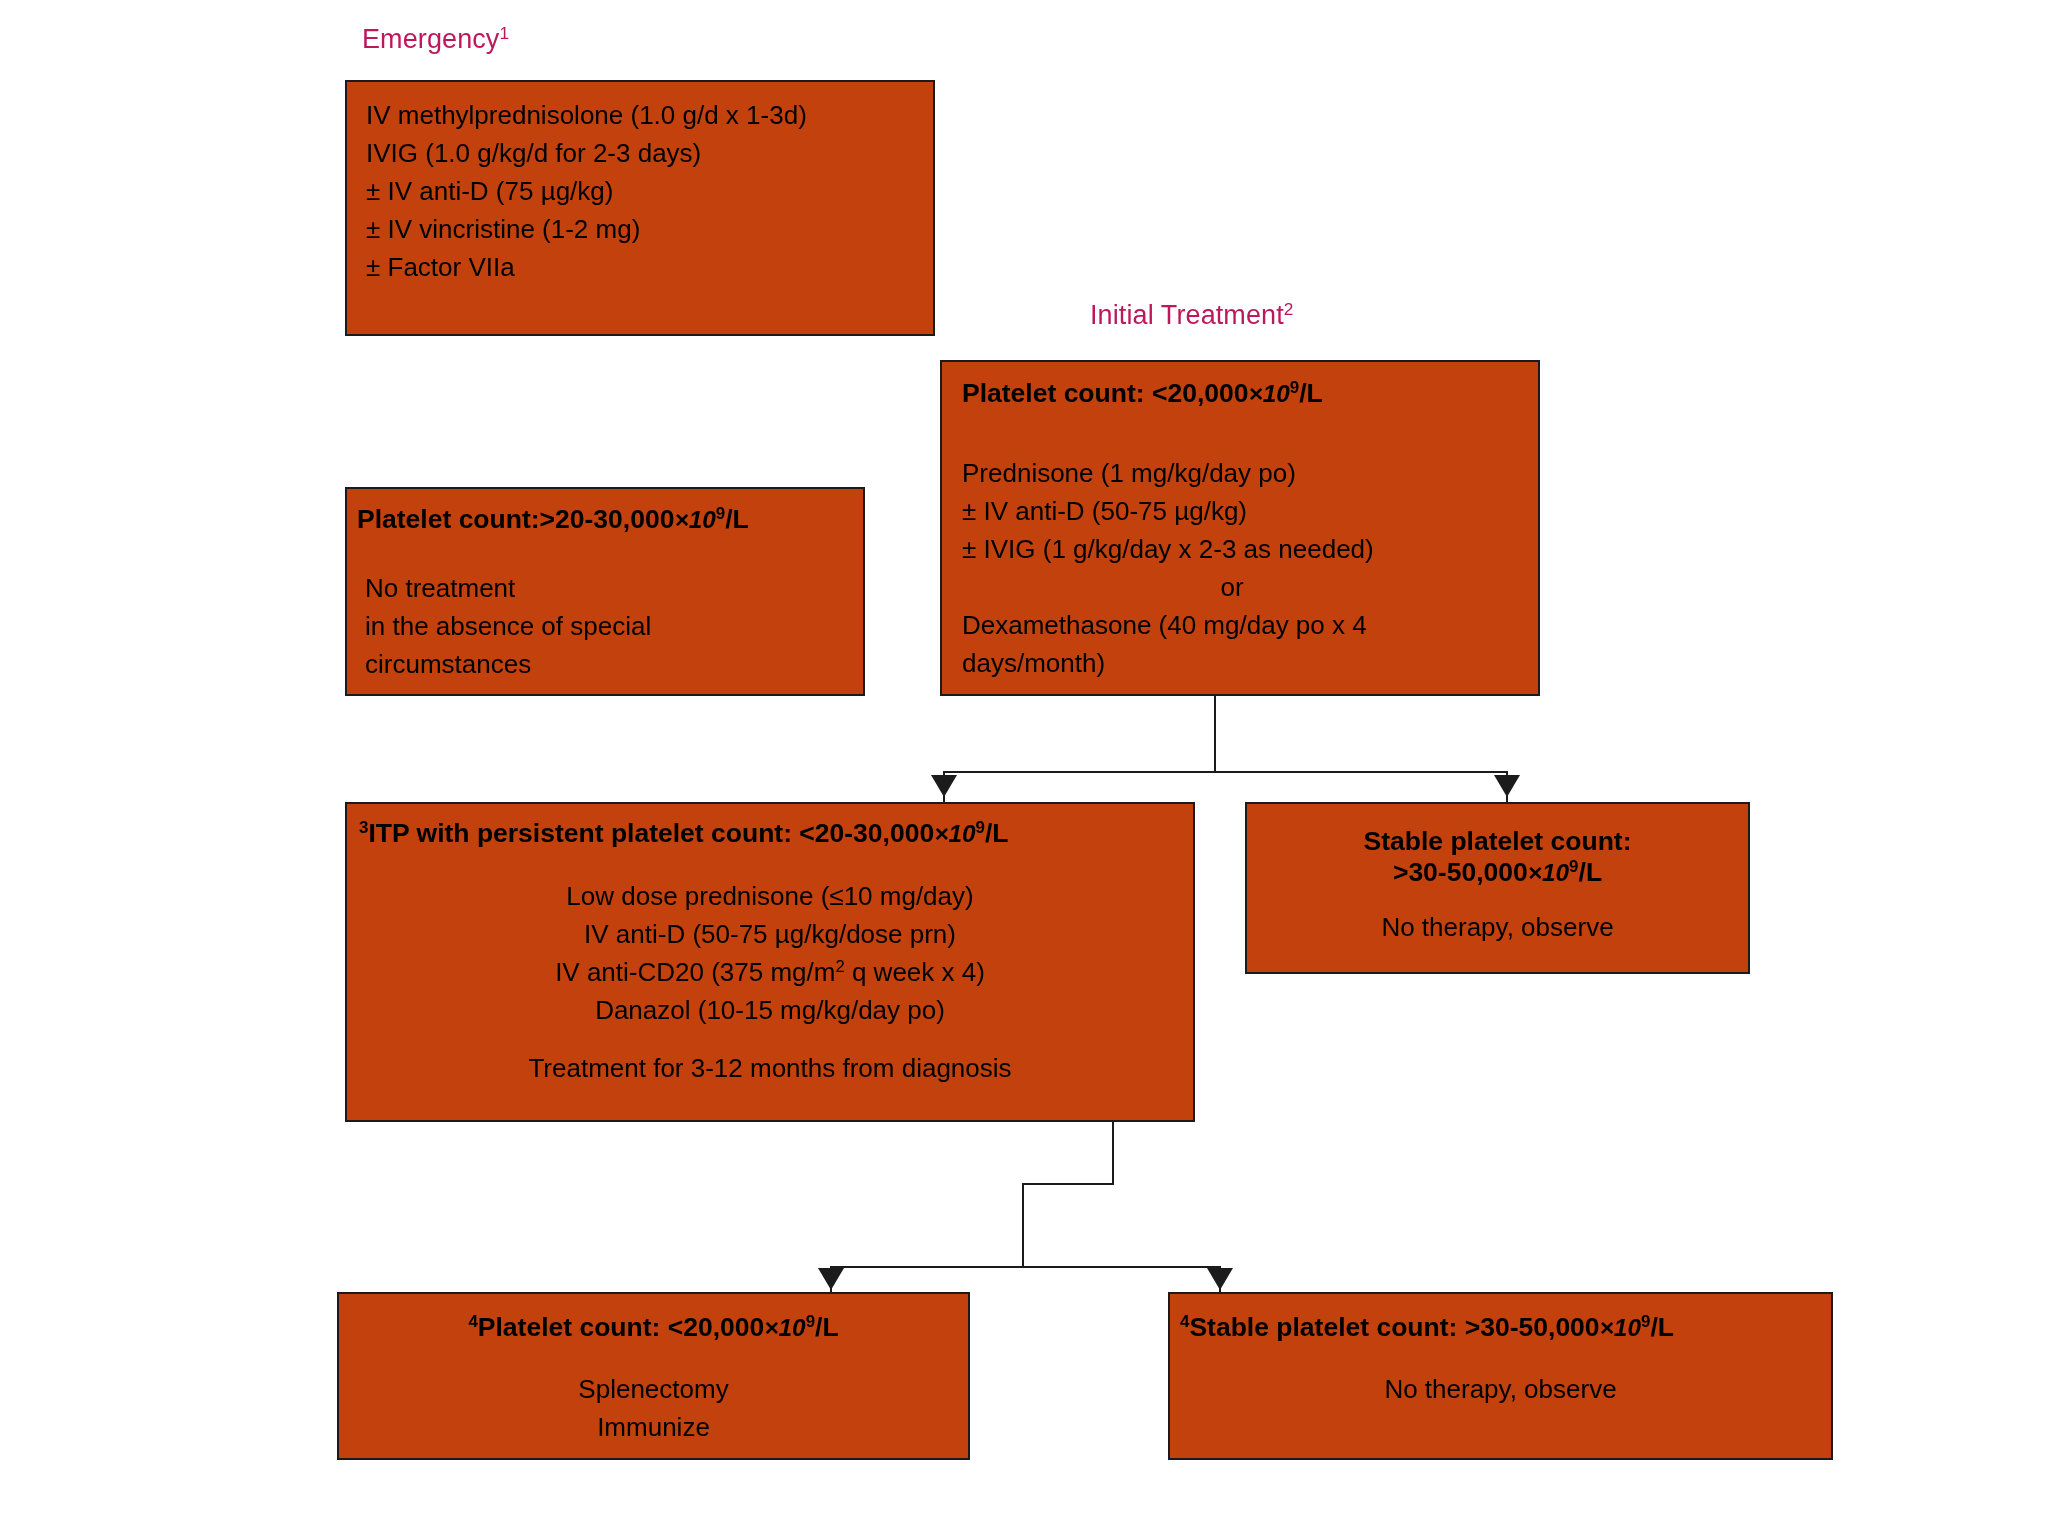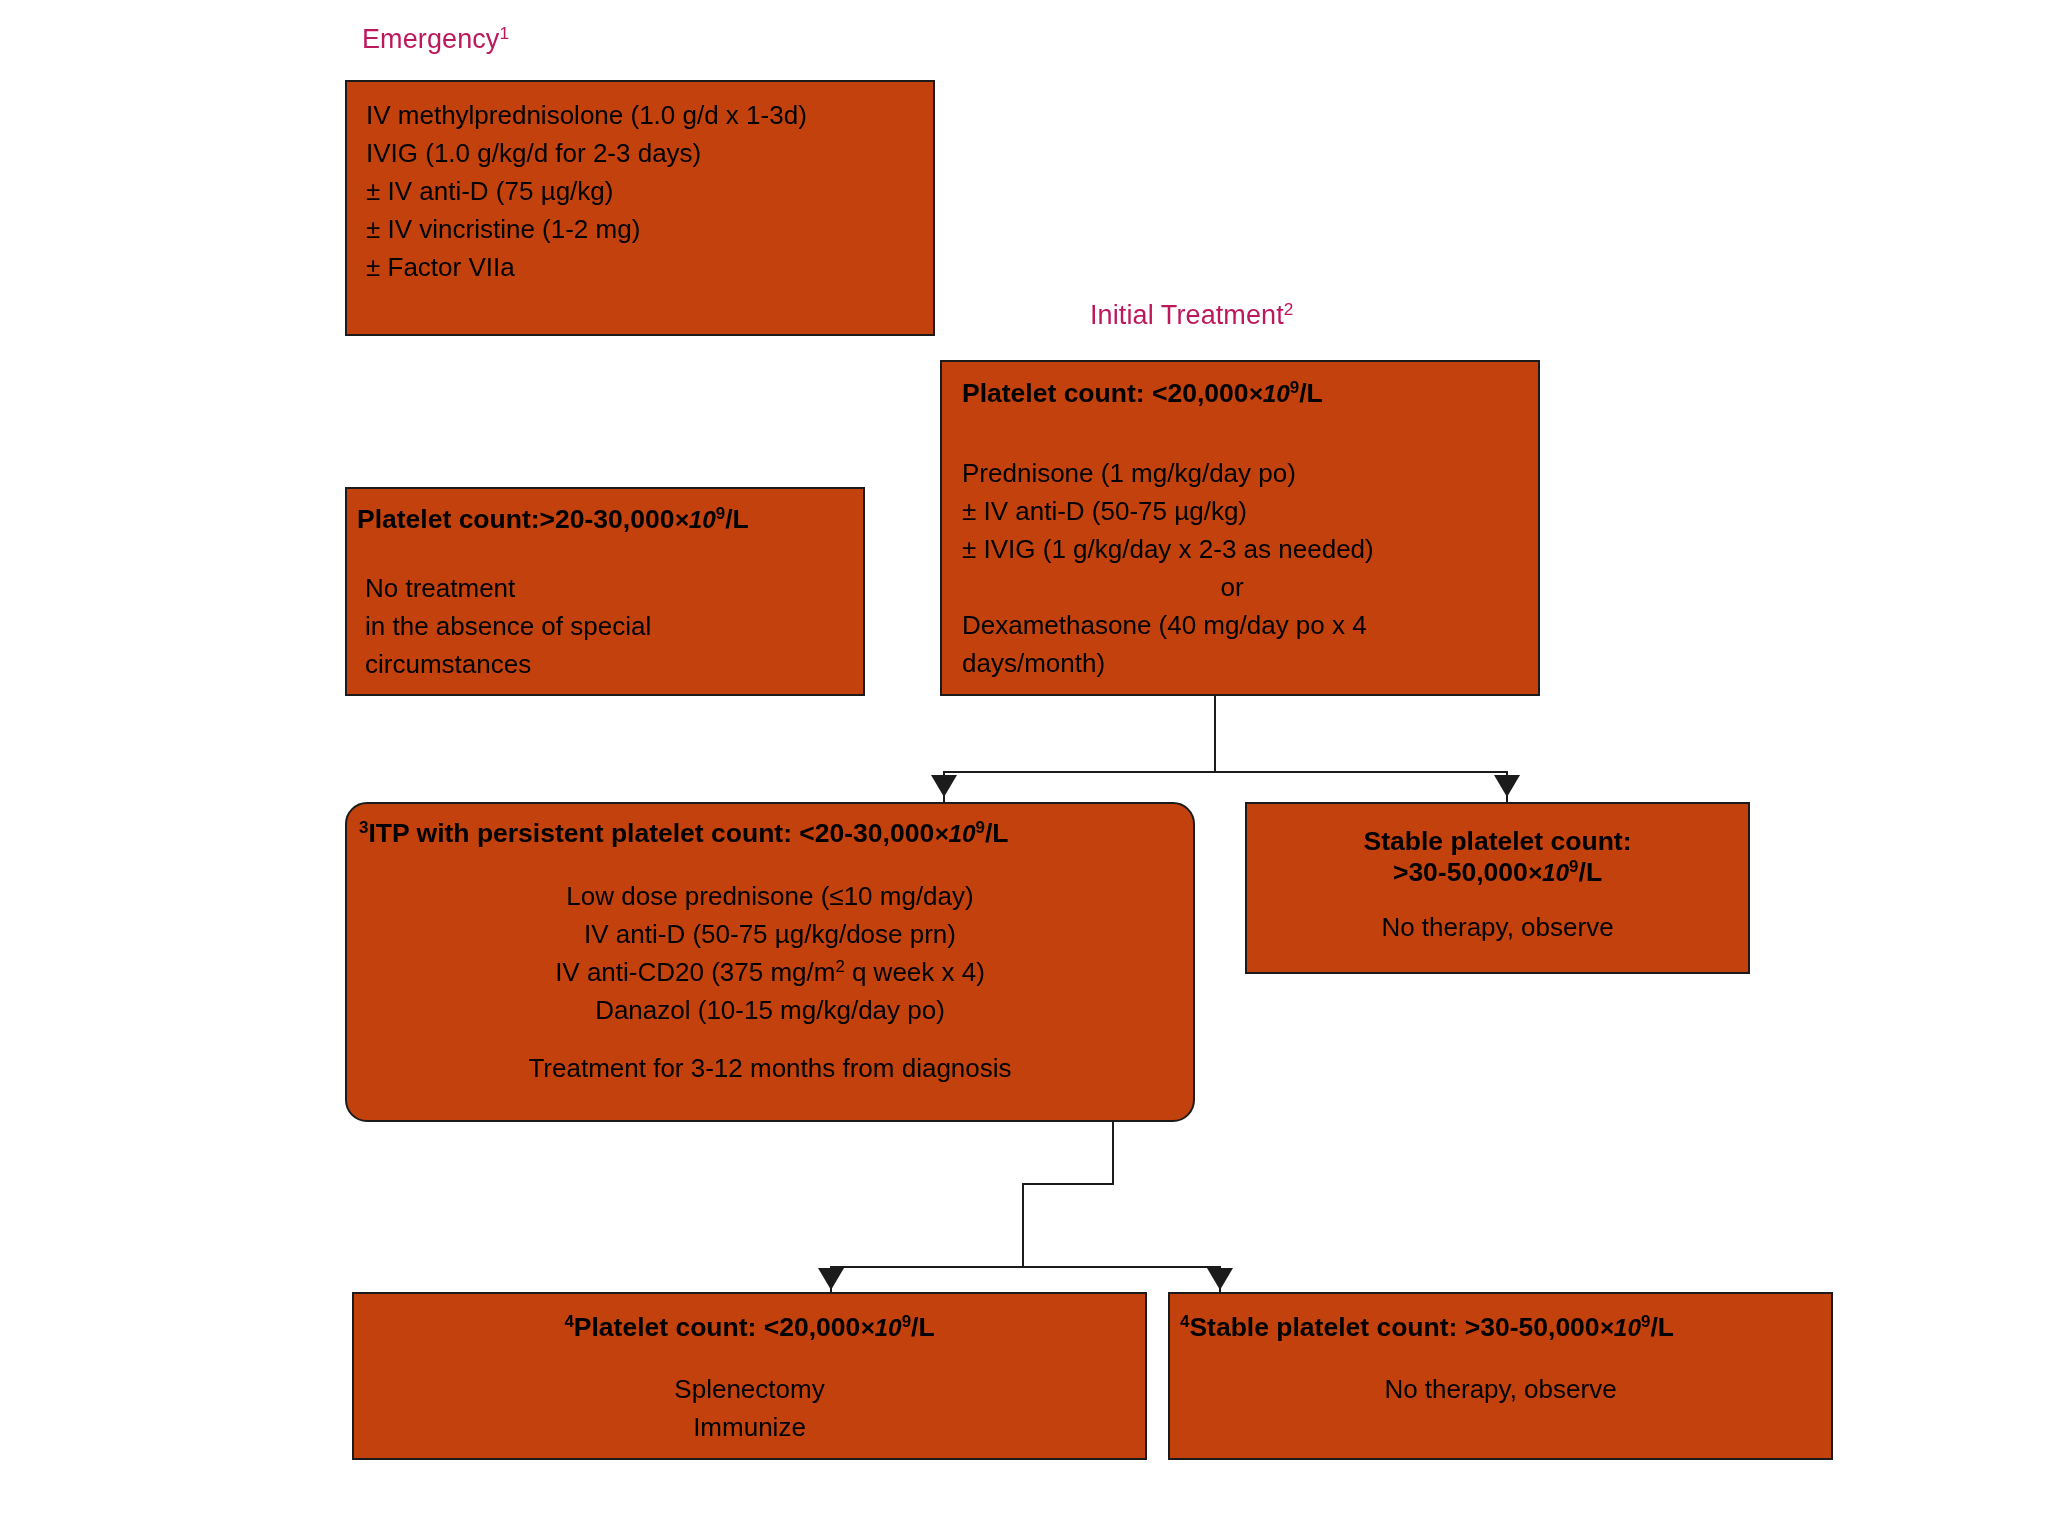--- a/index.html
+++ b/index.html
@@ -141,21 +141,21 @@
     </div>
   </div>
 
   <div class="vline" style="left:1214px; top:696px; height:76px;"></div>
   <div class="hline" style="left:943px; top:771px; width:563px;"></div>
   <div class="vline" style="left:943px; top:771px; height:46px;"></div>
   <div class="arrowhead" style="left:931px; top:775px;"></div>
   <div class="vline" style="left:1506px; top:771px; height:46px;"></div>
   <div class="arrowhead" style="left:1494px; top:775px;"></div>
 
-  <div class="box" style="left:345px; top:802px; width:850px; height:320px;border-radius:22px;">
+  <div class="box" style="left:345px; top:802px; width:850px; height:320px;">
     <div class="bold-head" style="position:absolute; left:12px; top:14px;">
       <span class="presup">3</span><span>ITP with persistent platelet count: &lt;20-30,000</span><span class="times">×10</span><sup>9</sup><span>/L</span>
     </div>
 
     <div class="body-text ctr" style="top:73px;">
       <span class="line">Low dose prednisone (≤10 mg/day)</span>
       <span class="line">IV anti-D (50-75 µg/kg/dose prn)</span>
       <span class="line"><span>IV anti-CD20 (375 mg/m</span><sup>2</sup><span> q week x 4)</span></span>
       <span class="line">Danazol (10-15 mg/kg/day po)</span>
     </div>
@@ -173,21 +173,21 @@
 
   <div class="vline" style="left:1112px; top:1122px; height:62px;"></div>
   <div class="hline" style="left:1022px; top:1183px; width:92px;"></div>
   <div class="vline" style="left:1022px; top:1183px; height:84px;"></div>
   <div class="hline" style="left:830px; top:1266px; width:389px;"></div>
   <div class="vline" style="left:830px; top:1266px; height:44px;"></div>
   <div class="arrowhead" style="left:818px; top:1268px;"></div>
   <div class="vline" style="left:1219px; top:1266px; height:44px;"></div>
   <div class="arrowhead" style="left:1207px; top:1268px;"></div>
 
-  <div class="box" style="left:352px; top:1292px; width:795px; height:168px;">
+  <div class="box" style="left:337px; top:1292px; width:633px; height:168px;">
     <div class="bold-head ctr" style="position:absolute; left:0; right:0; top:18px; text-align:center; white-space:normal;">
       <span class="presup">4</span><span>Platelet count: &lt;20,000</span><span class="times">×10</span><sup>9</sup><span>/L</span>
     </div>
     <div class="body-text ctr" style="top:76px;">
       <span class="line">Splenectomy</span>
       <span class="line">Immunize</span>
     </div>
   </div>
 
   <div class="box" style="left:1168px; top:1292px; width:665px; height:168px;">

